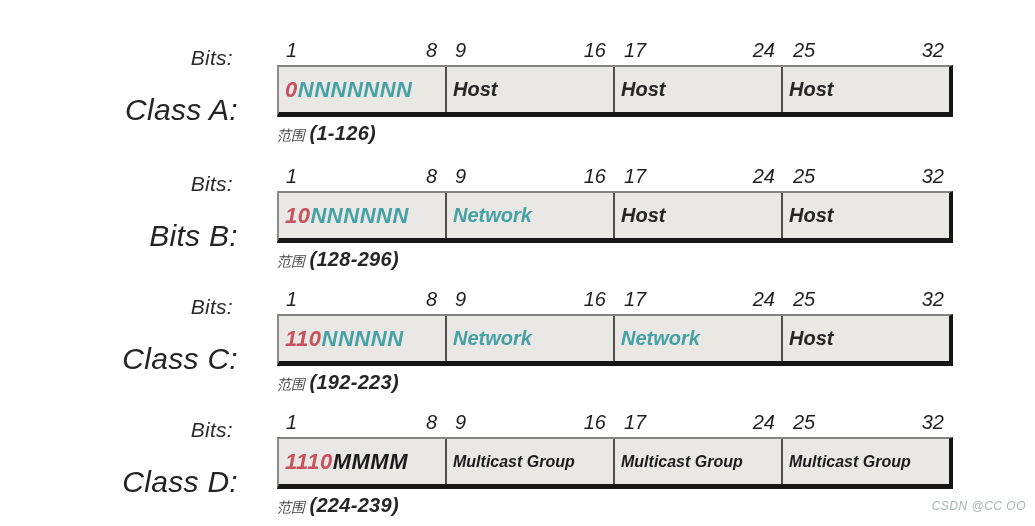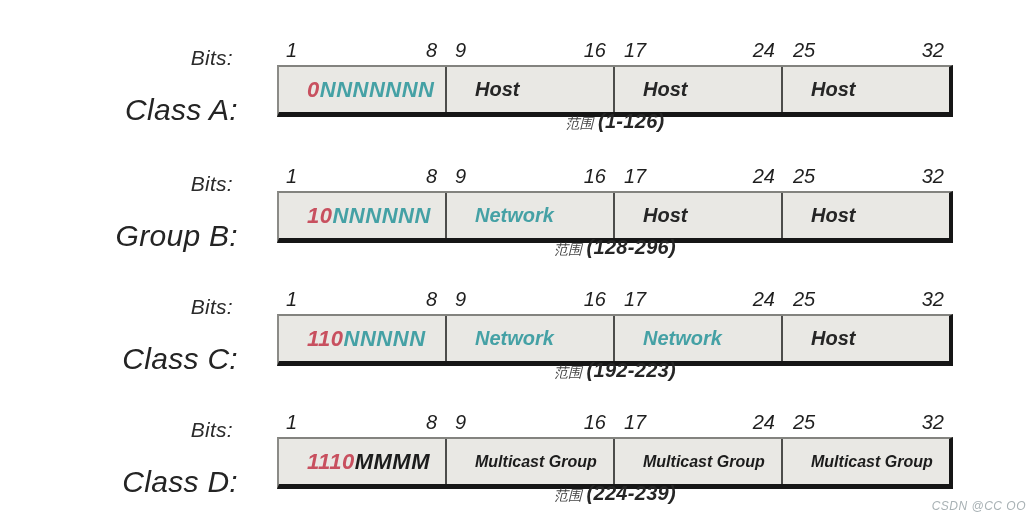--- a/index.html
+++ b/index.html
@@ -41,36 +41,36 @@
   .octet-box {
     position: absolute; left: 277px; top: 27px; width: 676px; height: 52px;
     display: flex; background: #e9e8e4;
     border-top: 2px solid #83837f;
     border-left: 2px solid #8b8b87;
     border-right: 4px solid #161616;
     border-bottom: 5px solid #161616;
   }
   .octet-cell {
     flex: 1; display: flex; align-items: center;
-    padding-left: 28px; overflow: hidden; white-space: nowrap;
+    padding-left: 6px; overflow: hidden; white-space: nowrap;
   }
   .octet-cell + .octet-cell { border-left: 2px solid #4d4d4b; }
 
   .cell-text { font-weight: bold; font-size: 20px; color: #262626; }
   .cell-text.teal { color: #45a1a5; font-size: 20px; }
   .cell-text.small { font-size: 16px; color: #1c1c1c; }
 
   .bit-pattern { font-weight: bold; font-size: 22px; letter-spacing: 0.5px; white-space: nowrap; }
   .bit-pattern .prefix { color: #c8505f; }
   .bit-pattern .suffix { color: #45a1a5; }
   .bit-pattern .suffix.black { color: #1c1c1c; }
 
   .range {
-    position: absolute; left: 277px; top: 72px; width: 676px;
-    text-align: center; white-space: nowrap;
+    position: absolute; left: 277px; top: 84px; width: 676px;
+    white-space: nowrap;
   }
   .range .zh { font-size: 14px; color: #454545; }
   .range .val { font-size: 20px; font-weight: bold; color: #262626; letter-spacing: 0.3px; }
 
   .watermark {
     position: absolute; right: 9px; top: 499px;
     font-size: 12px; color: #a9b2b5; letter-spacing: 0.5px;
   }
 </style>
 </head>
@@ -114,21 +114,21 @@
         </div>
     </div>
     <div class="range">
       <span class="zh">范围</span>
       <span class="val">(1-126)</span>
     </div>
   </div>
 
   <div class="row row-b">
     <div class="bits-label">Bits:</div>
-    <div class="class-label">Group B:</div>
+    <div class="class-label">Bits B:</div>
     <div class="bitnums">
       <div class="bn">
           <span>1</span>
           <span>8</span>
         </div>
       <div class="bn">
           <span>9</span>
           <span>16</span>
         </div>
       <div class="bn">

